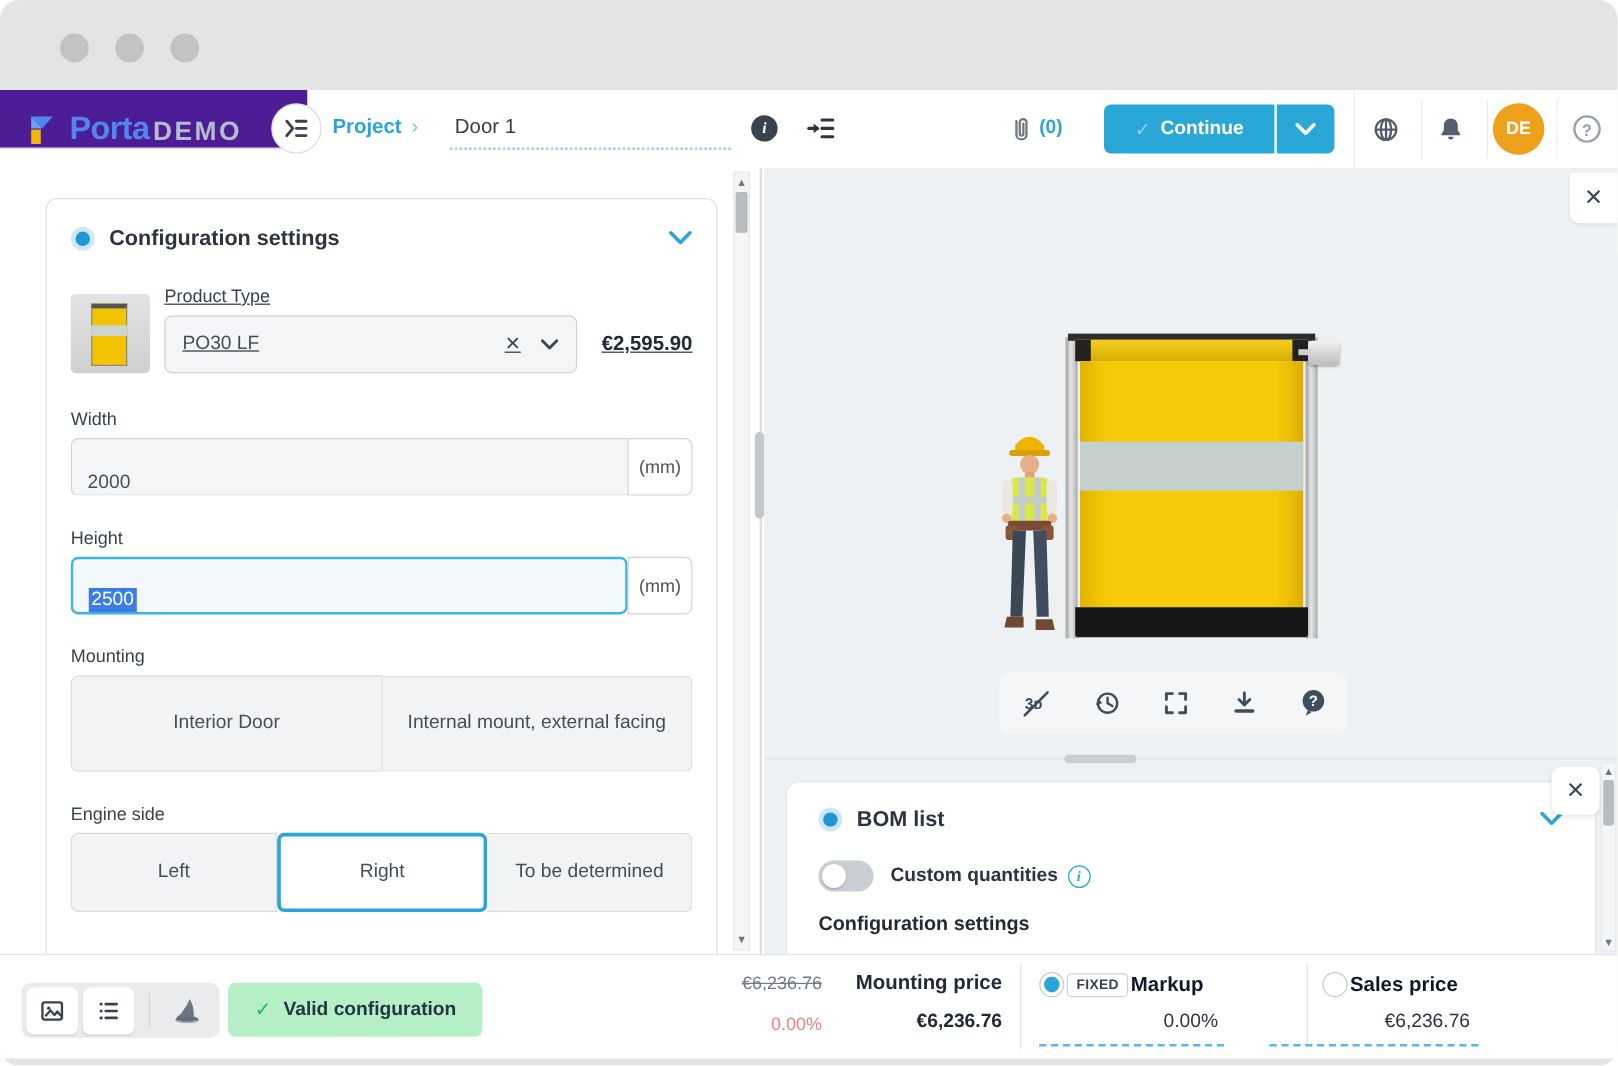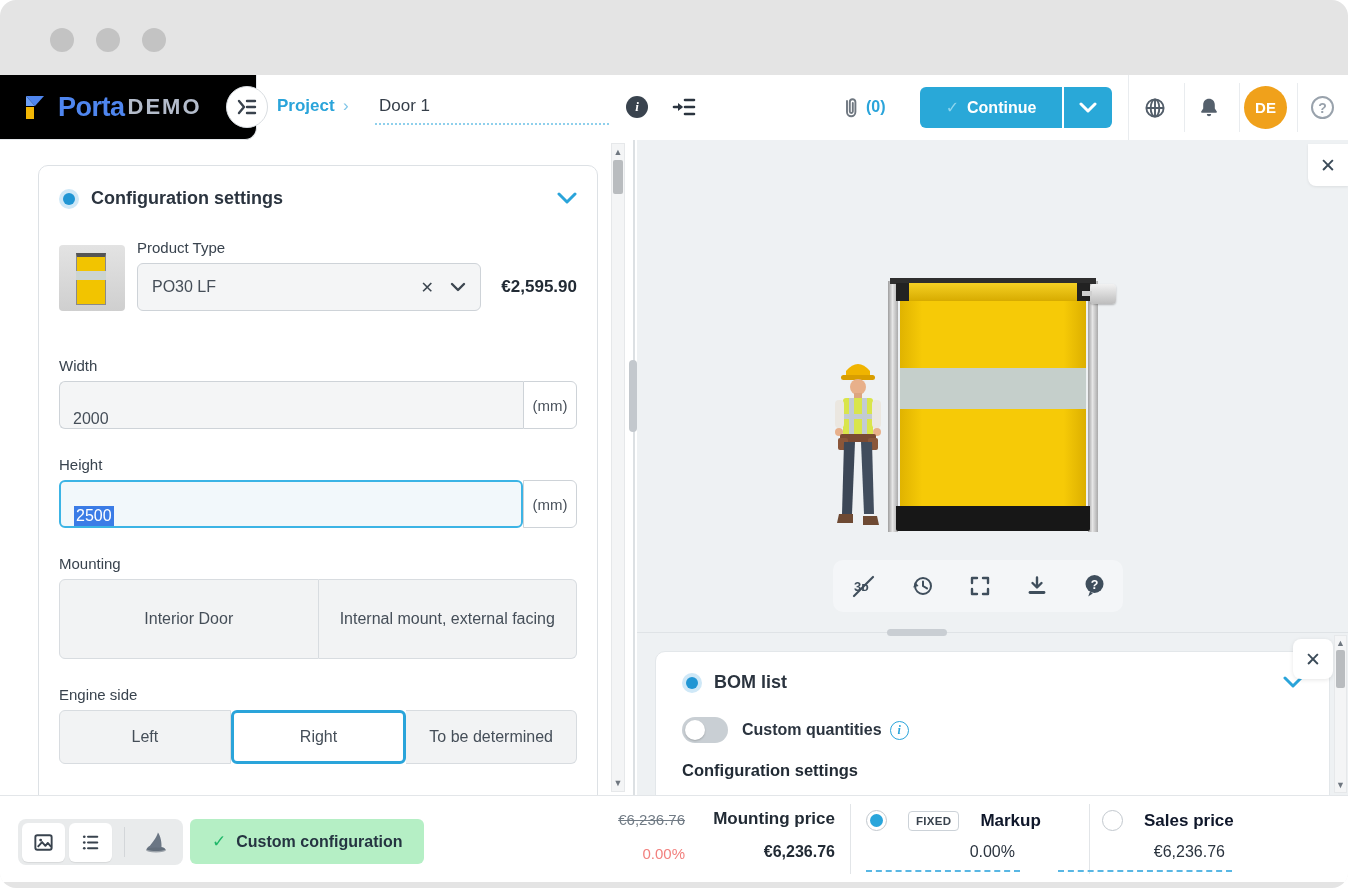--- a/index.html
+++ b/index.html
@@ -19,21 +19,21 @@
   }
   *{box-sizing:border-box;margin:0;padding:0;}
   body{width:1348px;height:888px;background:#ffffff;font-family:"Liberation Sans","DejaVu Sans",sans-serif;color:var(--ink);}
   .abs{position:absolute;}
   #window{position:relative;width:1348px;height:888px;background:#e4e4e4;border-radius:16px;overflow:hidden;}
   
   .chrome-dot{position:absolute;top:28px;width:24px;height:24px;border-radius:50%;background:#c3c3c3;}
   #app{position:absolute;left:0;right:0;top:75px;bottom:6px;background:#ffffff;overflow:hidden;}
   
   #header{position:absolute;left:0;top:0;width:100%;height:65px;background:#fff;}
-  .logo-card{position:absolute;left:0;top:0;width:257px;height:65px;background:#000000;border-right:1px solid #e6e9ec;border-bottom:1px solid #e6e9ec;border-bottom-right-radius:12px;display:flex;align-items:center;padding-left:22px;}
+  .logo-card{position:absolute;left:0;top:0;width:257px;height:49px;background:#4c1d95;border-right:1px solid #e6e9ec;border-bottom:1px solid #e6e9ec;border-bottom-right-radius:12px;display:flex;align-items:flex-end;padding-left:22px;}
   .logo-text{font-size:27px;font-weight:700;color:#4f86ef;letter-spacing:-.5px;margin-left:6px;}
   .logo-demo{font-size:22px;font-weight:700;color:#b4bccb;letter-spacing:2px;margin-left:3px;}
   .circle-btn{position:absolute;width:42px;height:42px;border-radius:50%;background:#fff;border:1px solid #d9dde1;display:flex;align-items:center;justify-content:center;color:#39424d;}
   .crumb{position:absolute;top:21px;font-size:17px;}
   .crumb-project{color:var(--accent);font-weight:600;}
   .doc-input{position:absolute;left:375px;top:14px;width:234px;height:36px;border-bottom:2px dotted #8fd0ec;font-size:17px;font-weight:400;color:#353e49;display:flex;align-items:center;padding-left:4px;}
   .hdr-icon{position:absolute;top:21px;color:var(--slate);}
   .info-badge{position:absolute;left:626px;top:21px;width:22px;height:22px;border-radius:50%;background:#39434e;color:#fff;font-size:13px;font-weight:700;display:flex;align-items:center;justify-content:center;font-family:"Liberation Serif",serif;font-style:italic;}
   .attach-count{position:absolute;left:866px;top:23px;color:var(--accent);font-size:16px;font-weight:600;}
   .btn-continue{position:absolute;left:920px;top:12px;width:142px;height:41px;background:var(--continue);border-radius:6px 0 0 6px;color:#fff;font-size:16px;font-weight:700;display:flex;align-items:center;justify-content:center;gap:8px;}
@@ -45,42 +45,42 @@
   .help-circle{position:absolute;left:1311px;top:21px;width:23px;height:23px;border-radius:50%;border:2px solid #99a2ac;color:#99a2ac;font-size:14px;font-weight:700;display:flex;align-items:center;justify-content:center;}
   
   #left-col{position:absolute;left:0;top:65px;width:628px;bottom:87px;background:#fff;overflow:hidden;}
   .config-card{position:absolute;left:38px;top:25px;width:560px;height:700px;background:#fff;border:1px solid var(--card-br);border-radius:10px;padding:22px 20px;}
   .sec-head{display:flex;align-items:center;margin-bottom:30px;}
   .bullet{width:20px;height:20px;border-radius:50%;background:#cfe8f7;display:flex;align-items:center;justify-content:center;margin-right:12px;flex:none;}
   .bullet i{display:block;width:12px;height:12px;border-radius:50%;background:#2196d4;}
   .sec-title{font-size:18px;font-weight:700;color:#2b343f;flex:1;}
   .chev{color:var(--accent);}
   .field-label{font-size:15px;color:var(--label);margin-bottom:7px;}
-  .prod-row{display:flex;align-items:flex-end;margin-bottom:46px;}
+  .prod-row{display:flex;align-items:flex-end;margin-bottom:30px;text-decoration:underline;}
   .thumb{width:66px;height:66px;border-radius:4px;background:linear-gradient(180deg,#e3e3e3,#cfcfcf);position:relative;overflow:hidden;flex:none;margin-right:12px;}
   .thumb .t-door{position:absolute;left:17px;top:8px;width:30px;height:52px;background:#f2c400;border:1px solid #8a8a8a;border-top:4px solid #555;}
   .thumb .t-band{position:absolute;left:17px;top:26px;width:30px;height:9px;background:#ccd4d1;}
   .prod-main{flex:1;}
   .select{height:48px;background:var(--input-bg);border:1px solid var(--input-br);border-radius:6px;display:flex;align-items:center;padding:0 14px;font-size:16px;color:#454e58;}
   .select .val{flex:1;}
   .select .x{color:#3c4650;margin-right:16px;}
   .prod-price{width:96px;text-align:right;font-size:17px;font-weight:700;color:#222b35;padding-bottom:14px;flex:none;}
   .fgroup{margin-bottom:27px;}
   .igroup{display:flex;}
   .ibox{flex:1;height:48px;background:var(--input-bg);border:1px solid var(--input-br);border-right:none;border-radius:6px 0 0 6px;display:flex;align-items:flex-end;padding:0 13px;font-size:16px;color:#454e58;}
   .ibox.focused{border:2px solid #3cb4e5;border-radius:6px;background:#f2f8fb;}
   .iaddon{width:54px;height:48px;background:#fff;border:1px solid var(--input-br);border-radius:0 6px 6px 0;display:flex;align-items:center;justify-content:center;font-size:15px;color:#4a525c;}
   .sel-text{background:#3b7ce6;color:#fff;padding:1px 2px;}
   .seg{display:flex;}
   .seg-btn{flex:1;background:var(--seg-bg);border:1px solid var(--seg-br);border-left-width:0;display:flex;align-items:center;justify-content:center;text-align:center;font-size:16px;color:#454e58;padding:4px 14px;line-height:1.3;}
   .seg-btn:first-child{border-left-width:1px;border-radius:6px 0 0 6px;}
   .seg-btn:last-child{border-radius:0 6px 6px 0;}
   .seg-btn.sel{background:#fff;border:3px solid var(--accent);border-radius:6px;}
   .seg-tall{height:80px;}
-  .seg-short{height:54px;}
+  .seg-short{height:66px;}
   
   .vscroll{position:absolute;background:#f4f5f6;border:1px solid #e6e8ea;}
   .vthumb{position:absolute;left:1px;right:1px;background:#b9bcbf;border-radius:2px;}
   .scroll-arrow{position:absolute;left:0;right:0;text-align:center;font-size:9px;color:#6f7780;line-height:14px;}
   
   #splitter-line{position:absolute;left:633px;top:65px;bottom:87px;width:2px;background:#dce0e3;}
   #splitter-handle{position:absolute;left:629px;top:285px;width:8px;height:72px;border-radius:4px;background:#c3c8cd;}
   
   #viewer{position:absolute;left:637px;top:65px;width:711px;height:492px;background:var(--viewer-bg);}
   .viewer-close{position:absolute;right:0;top:4px;width:40px;height:42px;background:#fff;border-radius:0 0 0 8px;box-shadow:0 1px 3px rgba(0,0,0,.08);display:flex;align-items:center;justify-content:center;color:#3a4a58;font-size:19px;}
@@ -114,21 +114,21 @@
   .valid-badge{position:absolute;left:190px;top:23px;height:45px;background:#b5efc5;border-radius:6px;display:flex;align-items:center;padding:0 22px;gap:10px;}
   .valid-badge .vchk{color:#1fb769;font-size:17px;font-weight:700;}
   .valid-badge .vtxt{font-size:16px;font-weight:600;color:#253441;}
   .f-old{position:absolute;left:545px;top:15px;width:140px;text-align:right;font-size:15px;color:#717b85;text-decoration:line-through;}
   .f-disc{position:absolute;left:545px;top:49px;width:140px;text-align:right;font-size:15px;color:var(--danger);}
   .f-plabel{position:absolute;left:665px;top:13px;width:170px;text-align:right;font-size:17px;font-weight:700;color:#222b35;}
   .f-pvalue{position:absolute;left:665px;top:47px;width:170px;text-align:right;font-size:16px;font-weight:700;color:#222b35;}
   .f-div{position:absolute;top:8px;width:1px;height:70px;background:#e2e5e8;}
   .radio{width:21px;height:21px;border-radius:50%;border:1.5px solid #c2c8ce;background:#fff;display:flex;align-items:center;justify-content:center;flex:none;}
   .radio.on i{display:block;width:13px;height:13px;border-radius:50%;background:#29a5db;}
-  .f-row{position:absolute;top:14px;display:flex;align-items:center;gap:21px;}
+  .f-row{position:absolute;top:14px;display:flex;align-items:center;gap:2px;}
   .fixed-badge{border:1px solid #ccd2d8;border-radius:4px;background:#fff;font-size:11.5px;font-weight:700;color:#39434e;padding:3px 7px;letter-spacing:.3px;}
   .f-blabel{font-size:17px;font-weight:700;color:#0f172a;}
   .f-uval{position:absolute;top:47px;font-size:16px;color:#2b343f;text-align:right;}
   .f-dash{position:absolute;top:74px;height:0;border-bottom:2px dashed #58b7e4;}
   svg{display:block;}
 </style>
 </head>
 <body>
 
 <div id="window">
@@ -435,21 +435,21 @@
         <div class="hat-btn">
           <svg width="26" height="24" viewBox="0 0 26 24">
             <path d="M3.5 19.5 c5.5 2 14 2 19 0 c-.5-1.4-2.4-2.2-4-2.5 c.3-5-1-11.4-3.6-14.6 c-.5 3-4.5 9-8 13.3 c-1.8.9-3.2 2.4-3.4 3.8 z" fill="#6b7684"></path>
             <ellipse cx="13" cy="20" rx="10" ry="2.6" fill="#5d6875" opacity=".55"></ellipse>
           </svg>
         </div>
       </div>
 
       <div class="valid-badge">
         <span class="vchk">✓</span>
-        <span class="vtxt">Custom configuration</span>
+        <span class="vtxt">Valid configuration</span>
       </div>
 
       <div class="f-old">€6,236.76</div>
       <div class="f-disc">0.00%</div>
       <div class="f-plabel">Mounting price</div>
       <div class="f-pvalue">€6,236.76</div>
 
       <div class="f-div" style="left:850px;"></div>
 
       <div class="f-row" style="left:866px;">

